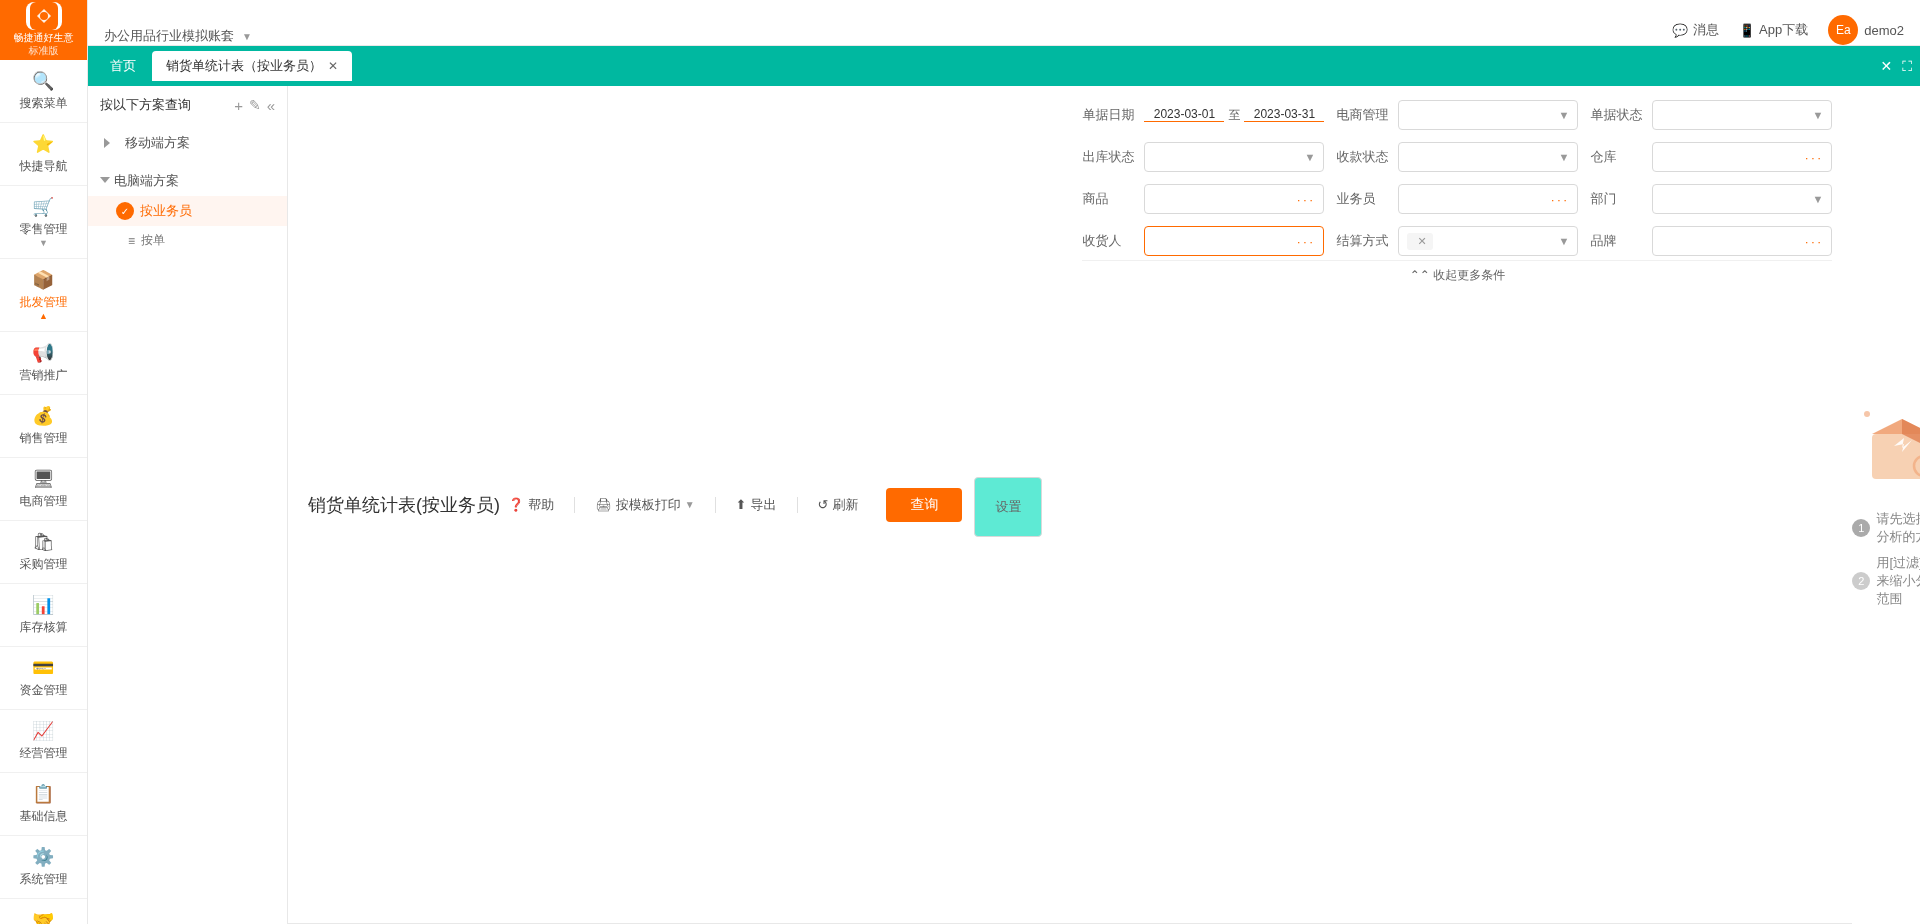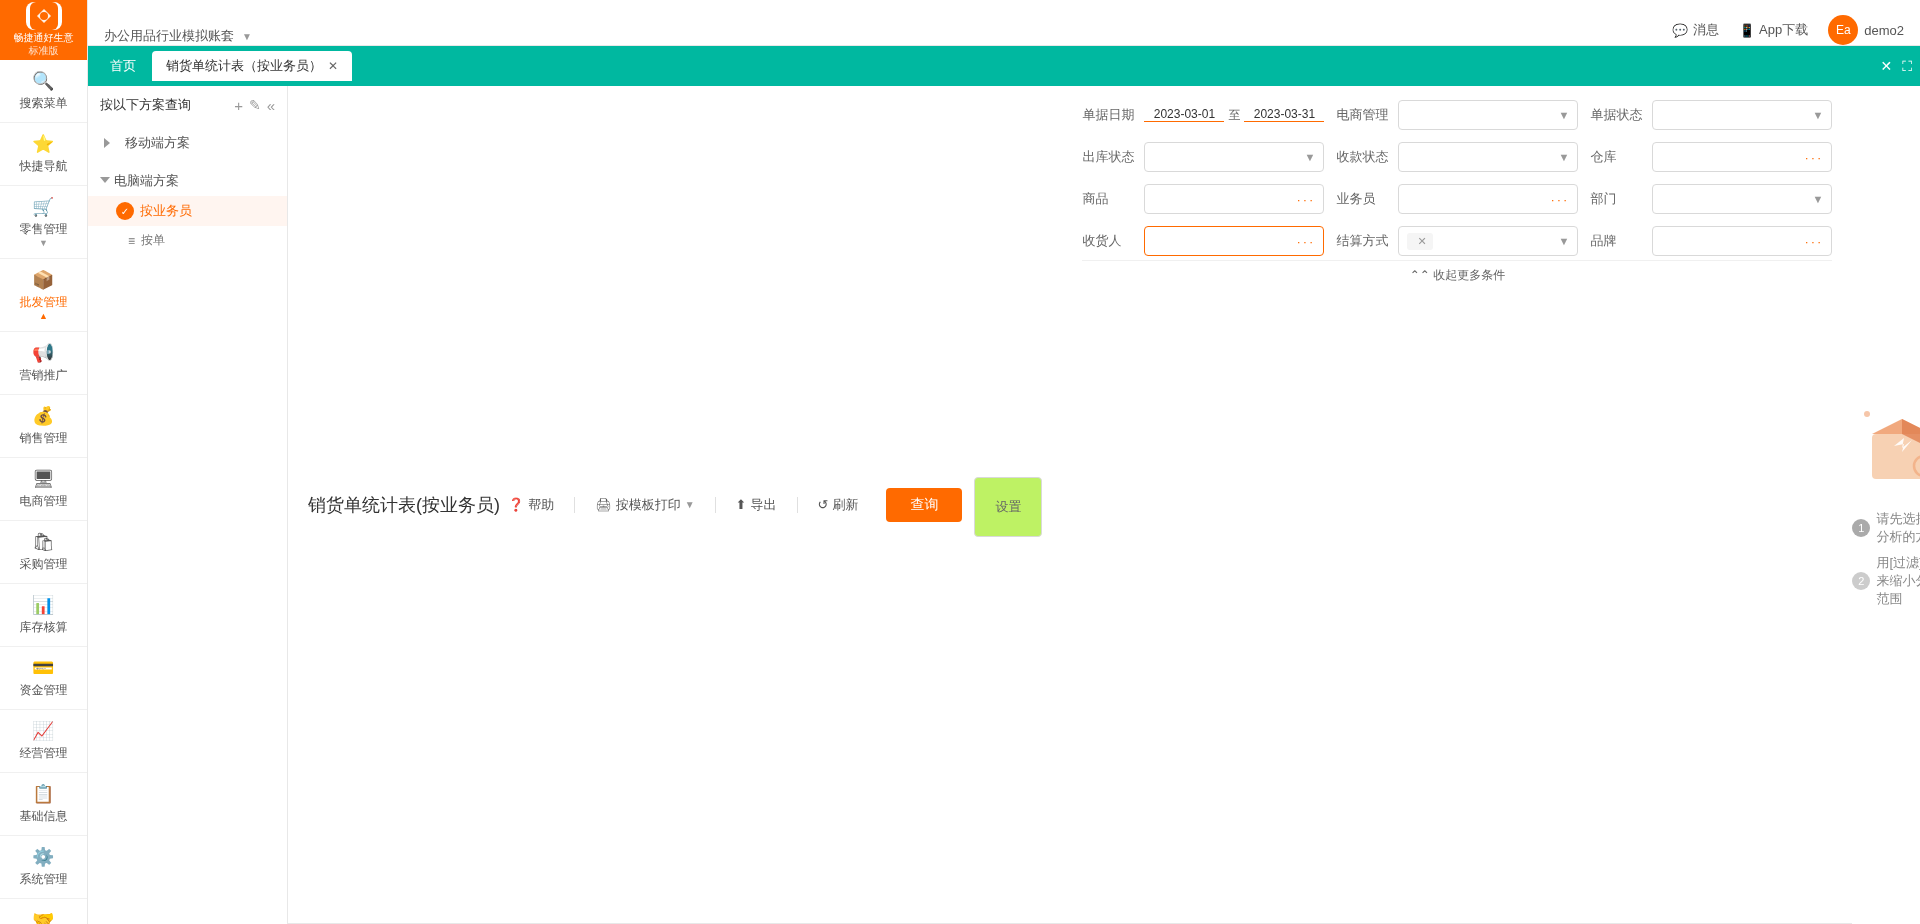--- a/index.html
+++ b/index.html
@@ -69,21 +69,21 @@
     .date-input-group { display: flex; align-items: flex-start; gap: 4px; color: #666; font-size: 12px; }
     .date-text { border: none; border-bottom: 1px solid #ff6a00; outline: none; font-size: 12px; color: #333; width: 80px; text-align: center; background: transparent; }
     .select-control { flex: 1; border: 1px solid #d9d9d9; border-radius: 4px; padding: 5px 8px; font-size: 13px; color: #333; background: #fff; display: flex; align-items: center; justify-content: space-between; cursor: pointer; min-height: 30px; }
     .select-control .arrow { color: #999; font-size: 11px; }
     .dots-control { flex: 1; border: 1px solid #d9d9d9; border-radius: 4px; padding: 5px 8px; font-size: 13px; color: #333; background: #fff; display: flex; align-items: center; justify-content: flex-end; cursor: pointer; min-height: 30px; gap: 4px; }
     .dots-control .dots { color: #ff6a00; letter-spacing: 2px; }
     .x-tag { display: flex; align-items: center; gap: 4px; background: #f5f5f5; border-radius: 3px; padding: 2px 6px; font-size: 12px; color: #333; }
     .x-tag .x-close { cursor: pointer; color: #999; font-size: 11px; }
     .collapse-bar { text-align: center; padding: 6px; cursor: pointer; color: #666; font-size: 12px; border-top: 1px solid #f0f0f0; margin-top: 4px; }
     .query-btn { background: #ff6a00; color: #fff; border: none; padding: 8px 24px; border-radius: 4px; font-size: 14px; cursor: pointer; }
-    .setting-btn { background: #bef264; color: #666; border: 1px solid #d9d9d9; padding: 20px 20px; border-radius: 4px; font-size: 13px; cursor: pointer; margin-top: 4px; }
+    .setting-btn { background: #5eead4; color: #666; border: 1px solid #d9d9d9; padding: 20px 20px; border-radius: 4px; font-size: 13px; cursor: pointer; margin-top: 4px; }
 
     
     .empty-state { flex: 1; display: flex; flex-direction: column; align-items: center; justify-content: center; background: #fff; }
     .empty-icon { width: 100px; height: 100px; margin-bottom: 16px; }
     .empty-tips { color: #888; font-size: 13px; }
     .empty-tip-item { display: flex; align-items: center; gap: 6px; margin-bottom: 8px; }
     .tip-num { width: 18px; height: 18px; border-radius: 50%; background: #ccc; color: #fff; font-size: 11px; display: flex; align-items: center; justify-content: center; flex-shrink: 0; }
     .tip-num.first { background: #aaa; }
     .form-row-3 { display: grid; grid-template-columns: 1fr 1fr 1fr; gap: 12px; align-items: center; }
     .form-cell { display: flex; align-items: center; gap: 6px; }

